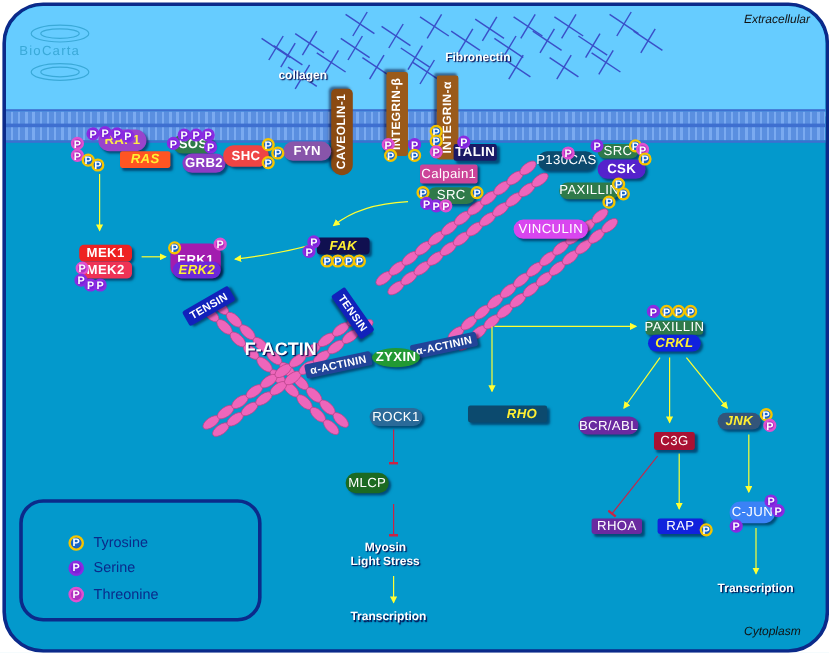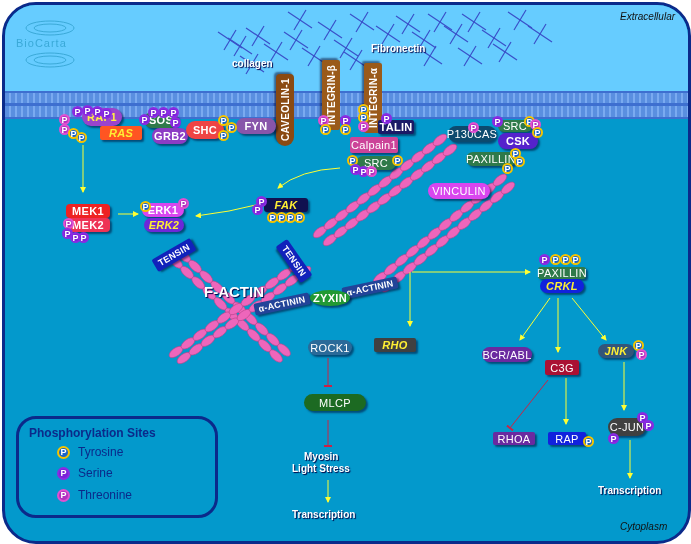--- a/index.html
+++ b/index.html
@@ -231,50 +231,49 @@
   <div class="prot" style="left:350px;top:137px;width:48px;height:16px;background:#cc4499;border-radius:2px;font-weight:normal;">Calpain1</div>
   <div class="prot" style="left:356px;top:156px;width:40px;height:14px;background:#2f7a4a;font-weight:normal;">SRC</div>
   <div class="prot" style="left:448px;top:126px;width:48px;height:16px;background:#0c4a6e;font-weight:normal;">P130CAS</div>
   <div class="prot" style="left:498px;top:120px;width:34px;height:12px;background:#2f7a4a;font-weight:normal;">SRC</div>
   <div class="prot" style="left:498px;top:133px;width:40px;height:16px;background:#5522cc;">CSK</div>
   <div class="prot" style="left:466px;top:152px;width:50px;height:14px;background:#2f7a4a;font-weight:normal;">PAXILLIN</div>
   <div class="prot" style="left:428px;top:170px;width:62px;height:16px;background:#d946ef;border-radius:10px;font-weight:normal;margin-top:13px;">VINCULIN</div>
 
   <div class="prot" style="left:66px;top:204px;width:44px;height:14px;background:#ee2222;border-radius:4px;">MEK1</div>
   <div class="prot" style="left:66px;top:218px;width:44px;height:14px;background:#ee3355;border-radius:4px;">MEK2</div>
-  <div class="prot" style="left:142px;top:203px;width:42px;height:14px;background:#d946ef;">ERK1</div>
+  <div class="prot" style="left:142px;top:203px;width:42px;height:28px;background:#a21caf;">ERK1</div>
   <div class="prot yl" style="left:144px;top:218px;width:40px;height:14px;background:#6d28d9;">ERK2</div>
   <div class="prot yl" style="left:264px;top:198px;width:44px;height:14px;background:#101050;border-radius:3px;">FAK</div>
 
   <div class="lbl" style="left:204px;top:284px;font-size:15px;">F-ACTIN</div>
   <div class="prot" style="left:152px;top:248px;width:44px;height:14px;background:#1122bb;border-radius:2px;transform:rotate(-30deg);font-size:9px;">TENSIN</div>
   <div class="prot" style="left:272px;top:254px;width:44px;height:14px;background:#1122bb;border-radius:2px;transform:rotate(55deg);font-size:9px;">TENSIN</div>
   <div class="prot" style="left:254px;top:298px;width:56px;height:12px;background:#224499;border-radius:2px;transform:rotate(-12deg);font-size:9px;">α-ACTININ</div>
   <div class="prot" style="left:342px;top:282px;width:56px;height:12px;background:#224499;border-radius:2px;transform:rotate(-12deg);font-size:9px;">α-ACTININ</div>
   <div class="prot" style="left:310px;top:290px;width:40px;height:16px;background:#229933;border-radius:50%;">ZYXIN</div>
 
   <div class="prot" style="left:308px;top:340px;width:44px;height:15px;background:#2a6a99;font-weight:normal;">ROCK1</div>
-  <div class="prot" style="left:304px;top:394px;width:62px;height:17px;background:#1c6a22;border-radius:10px;font-weight:normal;">MLCP</div>
-  <div class="prot yl" style="left:374px;top:338px;width:42px;height:14px;background:#404040;border-radius:2px;">RHO</div>
+  <div class="prot" style="left:288px;top:394px;width:36px;height:17px;background:#1c6a22;border-radius:10px;font-weight:normal;">MLCP</div>
+  <div class="prot yl" style="left:390px;top:338px;width:42px;height:14px;background:#0c4a6e;border-radius:2px;padding-left:24px;">RHO</div>
   <div class="lbl" style="left:304px;top:452px;font-size:10px;">Myosin</div>
   <div class="lbl" style="left:292px;top:464px;font-size:10px;">Light Stress</div>
   <div class="lbl" style="left:292px;top:510px;font-size:10px;">Transcription</div>
 
   <div class="prot" style="left:538px;top:267px;width:48px;height:12px;background:#2f7a4a;border-radius:3px;font-weight:normal;">PAXILLIN</div>
   <div class="prot yl" style="left:540px;top:279px;width:44px;height:14px;background:#1122dd;border-radius:9px;">CRKL</div>
   <div class="prot" style="left:482px;top:347px;width:50px;height:15px;background:#6a2aa0;font-weight:normal;">BCR/ABL</div>
   <div class="prot" style="left:545px;top:360px;width:34px;height:15px;background:#aa1133;border-radius:2px;font-weight:normal;">C3G</div>
   <div class="prot yl" style="left:598px;top:344px;width:36px;height:14px;background:#33557a;">JNK</div>
   <div class="prot" style="left:493px;top:432px;width:42px;height:13px;background:#6a2aa0;border-radius:2px;font-weight:normal;">RHOA</div>
   <div class="prot" style="left:548px;top:432px;width:38px;height:13px;background:#1122dd;border-radius:2px;font-weight:normal;">RAP</div>
-  <div class="prot" style="left:608px;top:418px;width:38px;height:18px;background:#404040;border-radius:10px;font-weight:normal;">C-JUN</div>
+  <div class="prot" style="left:608px;top:418px;width:38px;height:18px;background:#3b82f6;border-radius:10px;font-weight:normal;">C-JUN</div>
   <div class="lbl" style="left:598px;top:486px;font-size:10px;">Transcription</div>
 
   <div class="legend">
-    <div class="title">Phosphorylation Sites</div>
     <div class="row" style="top:26px;">
       <span class="p pt" style="position:relative;width:13px;height:13px;">P</span>
       <span>Tyrosine</span>
     </div>
     <div class="row" style="top:47px;">
       <span class="p ps" style="position:relative;width:13px;height:13px;">P</span>
       <span>Serine</span>
     </div>
     <div class="row" style="top:69px;">
       <span class="p pr" style="position:relative;width:13px;height:13px;">P</span>

